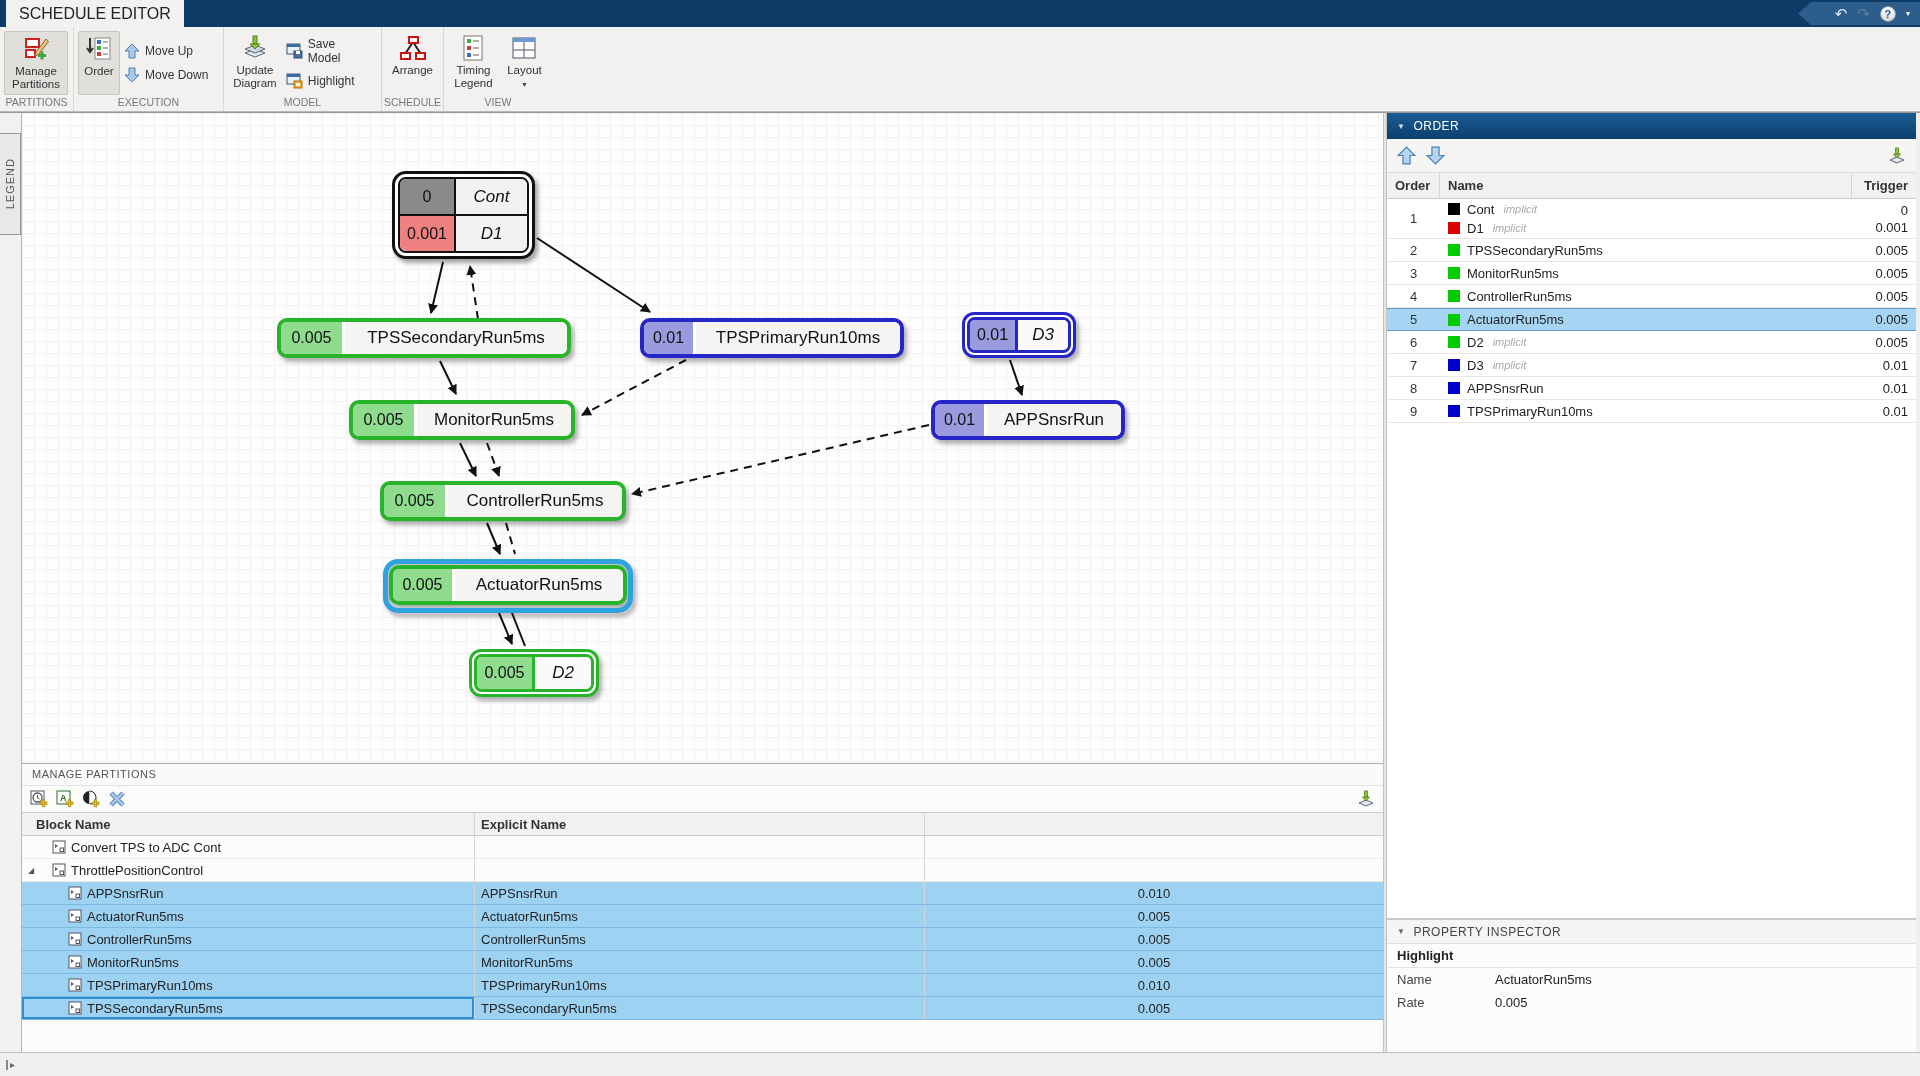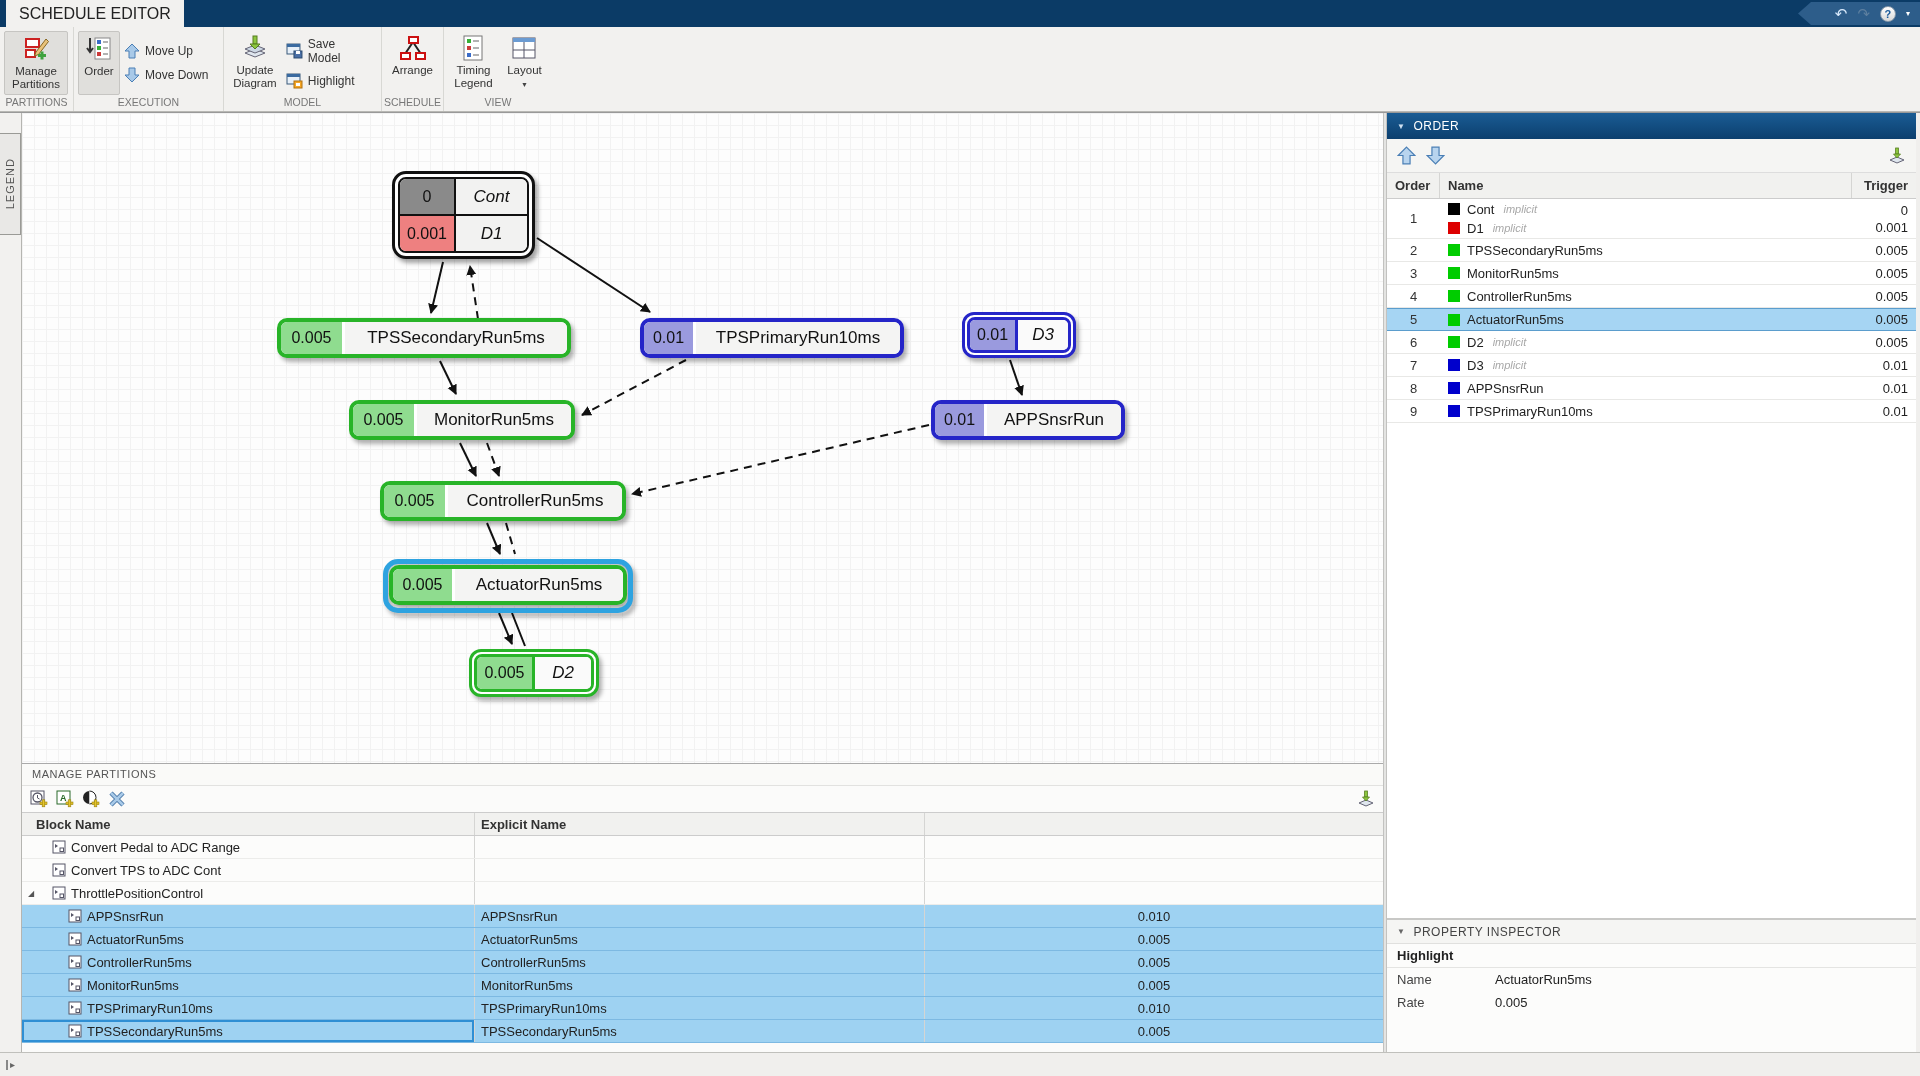--- a/index.html
+++ b/index.html
@@ -416,32 +416,20 @@
           <div class="mcol2">Explicit Name</div>
         </div>
 
         <div class="mrow">
           <div class="mcol1 ind1" style="position:relative">
             <svg class="subsys" width="14" height="14" viewBox="0 0 14 14">
                 <rect x="1" y="1" width="12" height="12" fill="#fff" stroke="#556"></rect>
                 <path d="M3 4 l3 2 -3 2 z" fill="#556"></path>
                 <rect x="8" y="8" width="3.5" height="3.5" fill="none" stroke="#556"></rect>
               </svg>
-            <span>Convert Pedal to ADC Range</span>
-          </div>
-          <div class="mcol2"></div>
-          <div class="mcol3"></div>
-        </div>
-        <div class="mrow">
-          <div class="mcol1 ind1" style="position:relative">
-            <svg class="subsys" width="14" height="14" viewBox="0 0 14 14">
-                <rect x="1" y="1" width="12" height="12" fill="#fff" stroke="#556"></rect>
-                <path d="M3 4 l3 2 -3 2 z" fill="#556"></path>
-                <rect x="8" y="8" width="3.5" height="3.5" fill="none" stroke="#556"></rect>
-              </svg>
             <span>Convert TPS to ADC Cont</span>
           </div>
           <div class="mcol2"></div>
           <div class="mcol3"></div>
         </div>
         <div class="mrow">
           <div class="mcol1 ind1" style="position:relative">
             <span class="tree-caret">◢</span>
             <svg class="subsys" width="14" height="14" viewBox="0 0 14 14">
                 <rect x="1" y="1" width="12" height="12" fill="#fff" stroke="#556"></rect>

